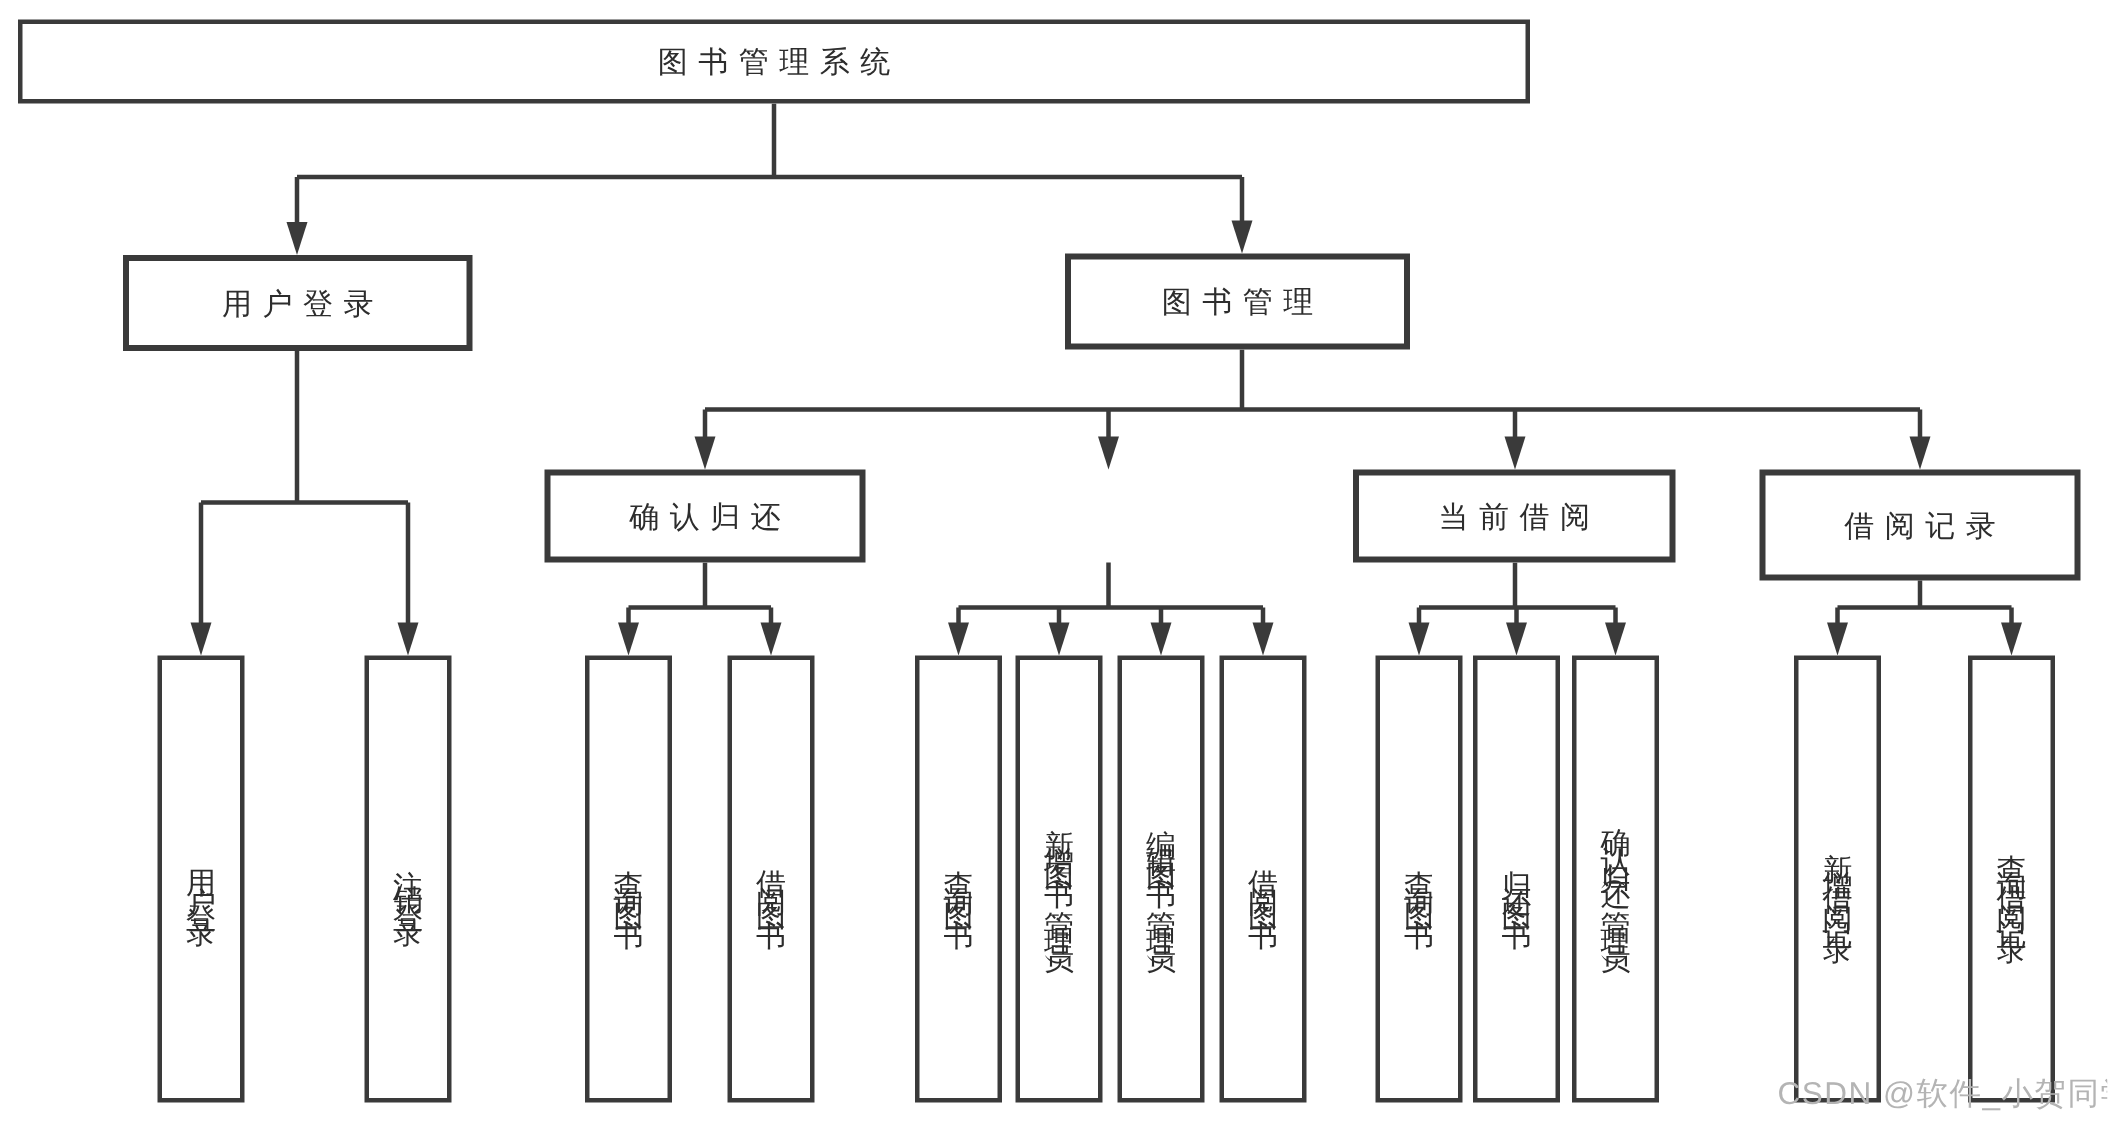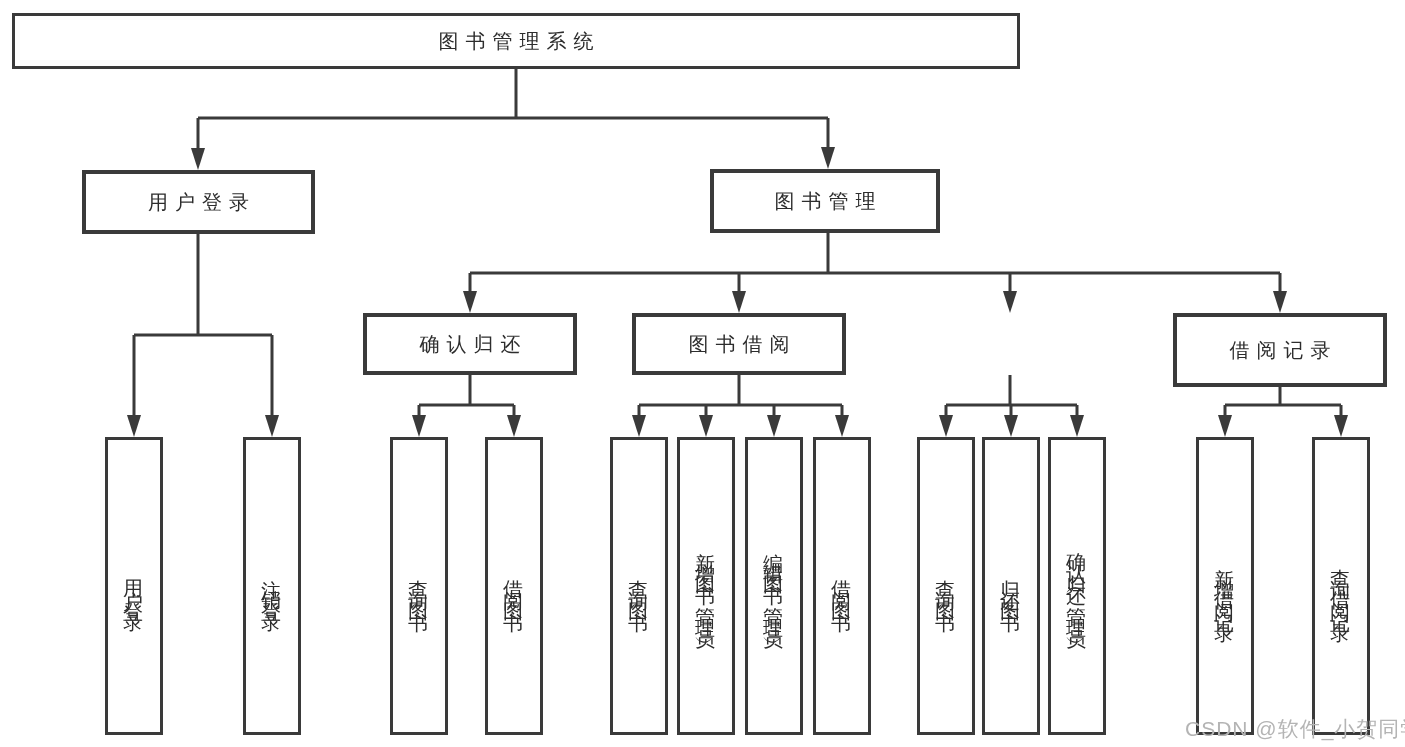--- a/index.html
+++ b/index.html
@@ -93,21 +93,21 @@
     <path class="ar" d="M1218 415 h14 l-7 22 z"></path>
     <path class="ar" d="M1334 415 h14 l-7 22 z"></path>
   </svg>
 
   <div class="node hbox root" style="left:12px;top:13px;width:1008px;height:56px">图书管理系统</div>
 
   <div class="node hbox" style="left:82px;top:170px;width:233px;height:64px">用户登录</div>
   <div class="node hbox" style="left:710px;top:169px;width:230px;height:64px">图书管理</div>
 
   <div class="node hbox" style="left:363px;top:313px;width:214px;height:62px">确认归还</div>
-  <div class="node hbox" style="left:632px;top:313px;width:214px;height:62px">图书借阅</div>
+  <div class="node hbox" style="left:902px;top:313px;width:215px;height:62px">当前借阅</div>
   <div class="node hbox" style="left:1173px;top:313px;width:214px;height:74px">借阅记录</div>
 
   <div class="node vbox" style="left:105px">用户登录</div>
   <div class="node vbox" style="left:243px">注销登录</div>
 
   <div class="node vbox" style="left:390px">查询图书</div>
   <div class="node vbox" style="left:485px">借阅图书</div>
 
   <div class="node vbox" style="left:610px">查询图书</div>
   <div class="node vbox" style="left:677px">新增图书（管理员）</div>

